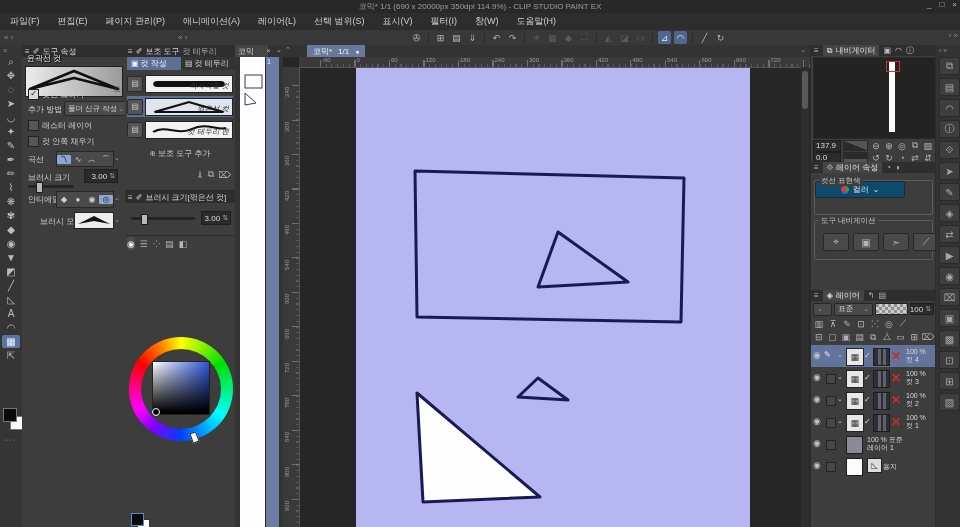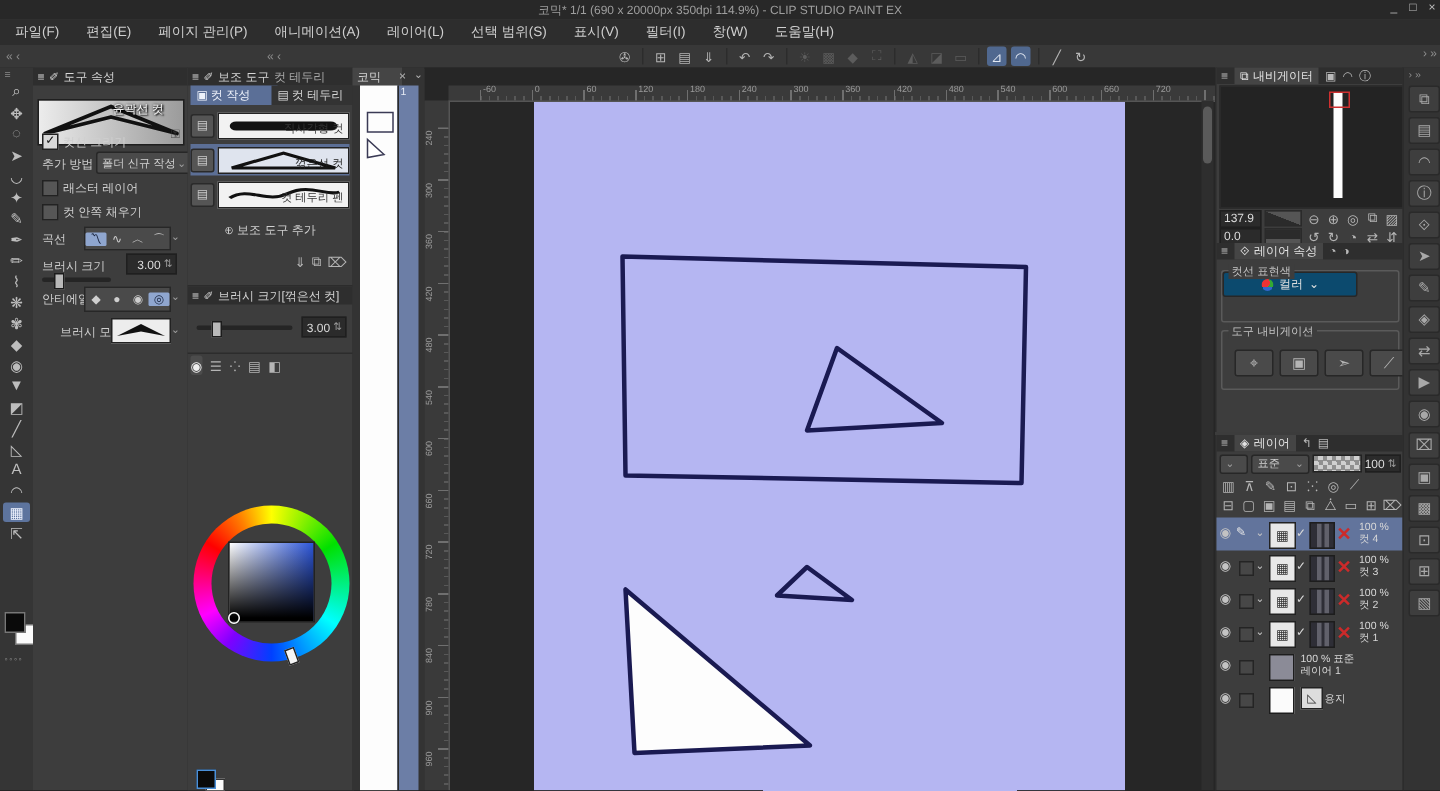--- a/index.html
+++ b/index.html
@@ -30,40 +30,40 @@
   .sw{position:absolute;width:12px;height:12px;border:1px solid #777;}
   #fgbgdots{left:3px;top:392px;color:#9a9a9a;font-size:6px;letter-spacing:1px;}
   
   .phead{position:absolute;left:0;top:0;right:0;height:12px;background:#2e2e2e;display:flex;align-items:center;gap:3px;padding-left:3px;font-size:8px;color:#cfcfcf;}
   .phead .pt{color:#d6d6d6;}
   .phead .ps{color:#a9a9a9;}
   
   #toolprop{left:22px;top:45px;width:103px;height:482px;background:#3d3d3d;border-right:1px solid #2c2c2c;}
   .tp-lbl{position:absolute;font-size:8px;color:#cfcfcf;}
   #tp-preview{left:3px;top:21px;width:96px;height:29px;background:linear-gradient(90deg,#ececec,#9b9b9b);border:1px solid #1f1f1f;}
-  #tp-prevlabel{left:5px;top:22px;font-size:8px;color:#f2f2f2;text-shadow:0 0 2px #000,1px 1px 1px #000;z-index:3;margin-left:48px;}
+  #tp-prevlabel{left:5px;top:8px;font-size:8px;color:#f2f2f2;text-shadow:0 0 2px #000,1px 1px 1px #000;z-index:3;}
   .chk{position:absolute;width:9px;height:9px;background:#565656;border:1px solid #222;}
   .chk.on{background:#d9d9d9;color:#111;font-size:8px;line-height:8px;text-align:center;}
   .dd{position:absolute;background:#4a4a4a;border:1px solid #272727;border-radius:2px;display:flex;align-items:center;justify-content:space-between;padding:0 3px;font-size:7.5px;color:#d2d2d2;}
   .dd .car{color:#9f9f9f;font-size:7px;}
   .valbox{position:absolute;background:#2b2b2b;border:1px solid #1f1f1f;color:#dcdcdc;font-size:8px;display:flex;align-items:center;justify-content:flex-end;padding-right:2px;}
   .spin{color:#9a9a9a;font-size:7px;margin-left:2px;}
   .seg{position:absolute;background:#4a4a4a;border:1px solid #272727;display:flex;align-items:center;}
   .seg span{flex:1;text-align:center;font-size:8px;color:#cfcfcf;}
   .seg span.on{background:#8fa6cf;color:#15203a;border-radius:1px;}
   .track{position:absolute;height:3px;background:#252525;border-radius:2px;}
   .thumb{position:absolute;width:5px;height:9px;background:#b9b9b9;border:1px solid #1c1c1c;top:-3px;}
   
   #subtool{left:125px;top:45px;width:110px;height:145px;background:#3d3d3d;border-right:1px solid #2c2c2c;}
   .st-tab{position:absolute;top:12px;height:13px;display:flex;align-items:center;gap:2px;font-size:8px;padding:0 4px;color:#d6d6d6;background:#333;}
   .st-tab.on{background:#5b6f97;color:#eef2fb;}
   .st-item{position:absolute;left:2px;width:106px;height:21px;display:flex;align-items:center;gap:2px;}
   .st-item.on{background:#5c6f96;}
   .st-ic{width:14px;height:14px;background:#555;border:1px solid #2a2a2a;border-radius:2px;font-size:8px;display:flex;align-items:center;justify-content:center;color:#ccc;}
-  .st-prev{flex:1;height:16px;background:#f2f2f2;border:1px solid #222;position:relative;}
+  .st-prev{flex:1;height:16px;background:#f2f2f2;border:1px solid #222;position:relative;font-style:italic;}
   .st-name{position:absolute;right:3px;bottom:1px;font-size:7.5px;color:#fff;text-shadow:0 0 2px #000,1px 1px 1px #000;}
   #st-add{position:absolute;left:0;top:103px;width:110px;text-align:center;font-size:8px;color:#d0d0d0;}
   #st-bicons{position:absolute;right:4px;top:124px;display:flex;gap:4px;font-size:9px;color:#b5b5b5;}
   
   #brushpanel{left:125px;top:190px;width:110px;height:45px;background:#3d3d3d;border-top:1px solid #2c2c2c;border-right:1px solid #2c2c2c;}
   
   #colorpanel{left:125px;top:235px;width:110px;height:292px;background:#3d3d3d;border-top:1px solid #2c2c2c;border-right:1px solid #2c2c2c;}
   #cp-tabs{position:absolute;left:2px;top:1px;display:flex;gap:5px;font-size:9px;color:#a9a9a9;}
   #cp-tabs .on{color:#eee;background:#4c4c4c;border-radius:2px;}
   #ring{left:4px;top:101px;width:104px;height:104px;border-radius:50%;background:conic-gradient(#ffff00,#00e000 16%,#00ffff 34%,#0040ff 50%,#8000ff 60%,#ff00ff 68%,#ff0000 84%,#ff8000 93%,#ffff00);}
@@ -378,20 +378,29 @@
       <svg width="25" height="60" viewBox="0 0 25 60" style="margin-top:14px;">
         <rect x="5" y="4" width="17" height="13" fill="none" stroke="#3a3a55" stroke-width="1"></rect>
         <polygon points="5,34 5,22 16,32" fill="#fff" stroke="#3a3a55" stroke-width="1"></polygon>
       </svg>
     </div>
     <div class="r" id="pm-scroll"></div>
     <span class="r" id="pm-num">1</span>
   </div>
 
   <div class="r" id="canvasarea">
+    <div id="cv-tabrow">
+      <span id="cv-arrow-l">⌃</span>
+      <div id="cv-tab">
+        <span>코믹*</span>
+        <span>1/1</span>
+        <span class="dot">●</span>
+      </div>
+      <span id="cv-arrow-r">⌄</span>
+    </div>
     <div id="hruler">
         <span class="hrl" style="left: 21px;">-60</span>
         <span class="hrl" style="left: 55.5px;">0</span>
         <span class="hrl" style="left: 90px;">60</span>
         <span class="hrl" style="left: 124.5px;">120</span>
         <span class="hrl" style="left: 159px;">180</span>
         <span class="hrl" style="left: 193.5px;">240</span>
         <span class="hrl" style="left: 228px;">300</span>
         <span class="hrl" style="left: 262.5px;">360</span>
         <span class="hrl" style="left: 297px;">420</span>

